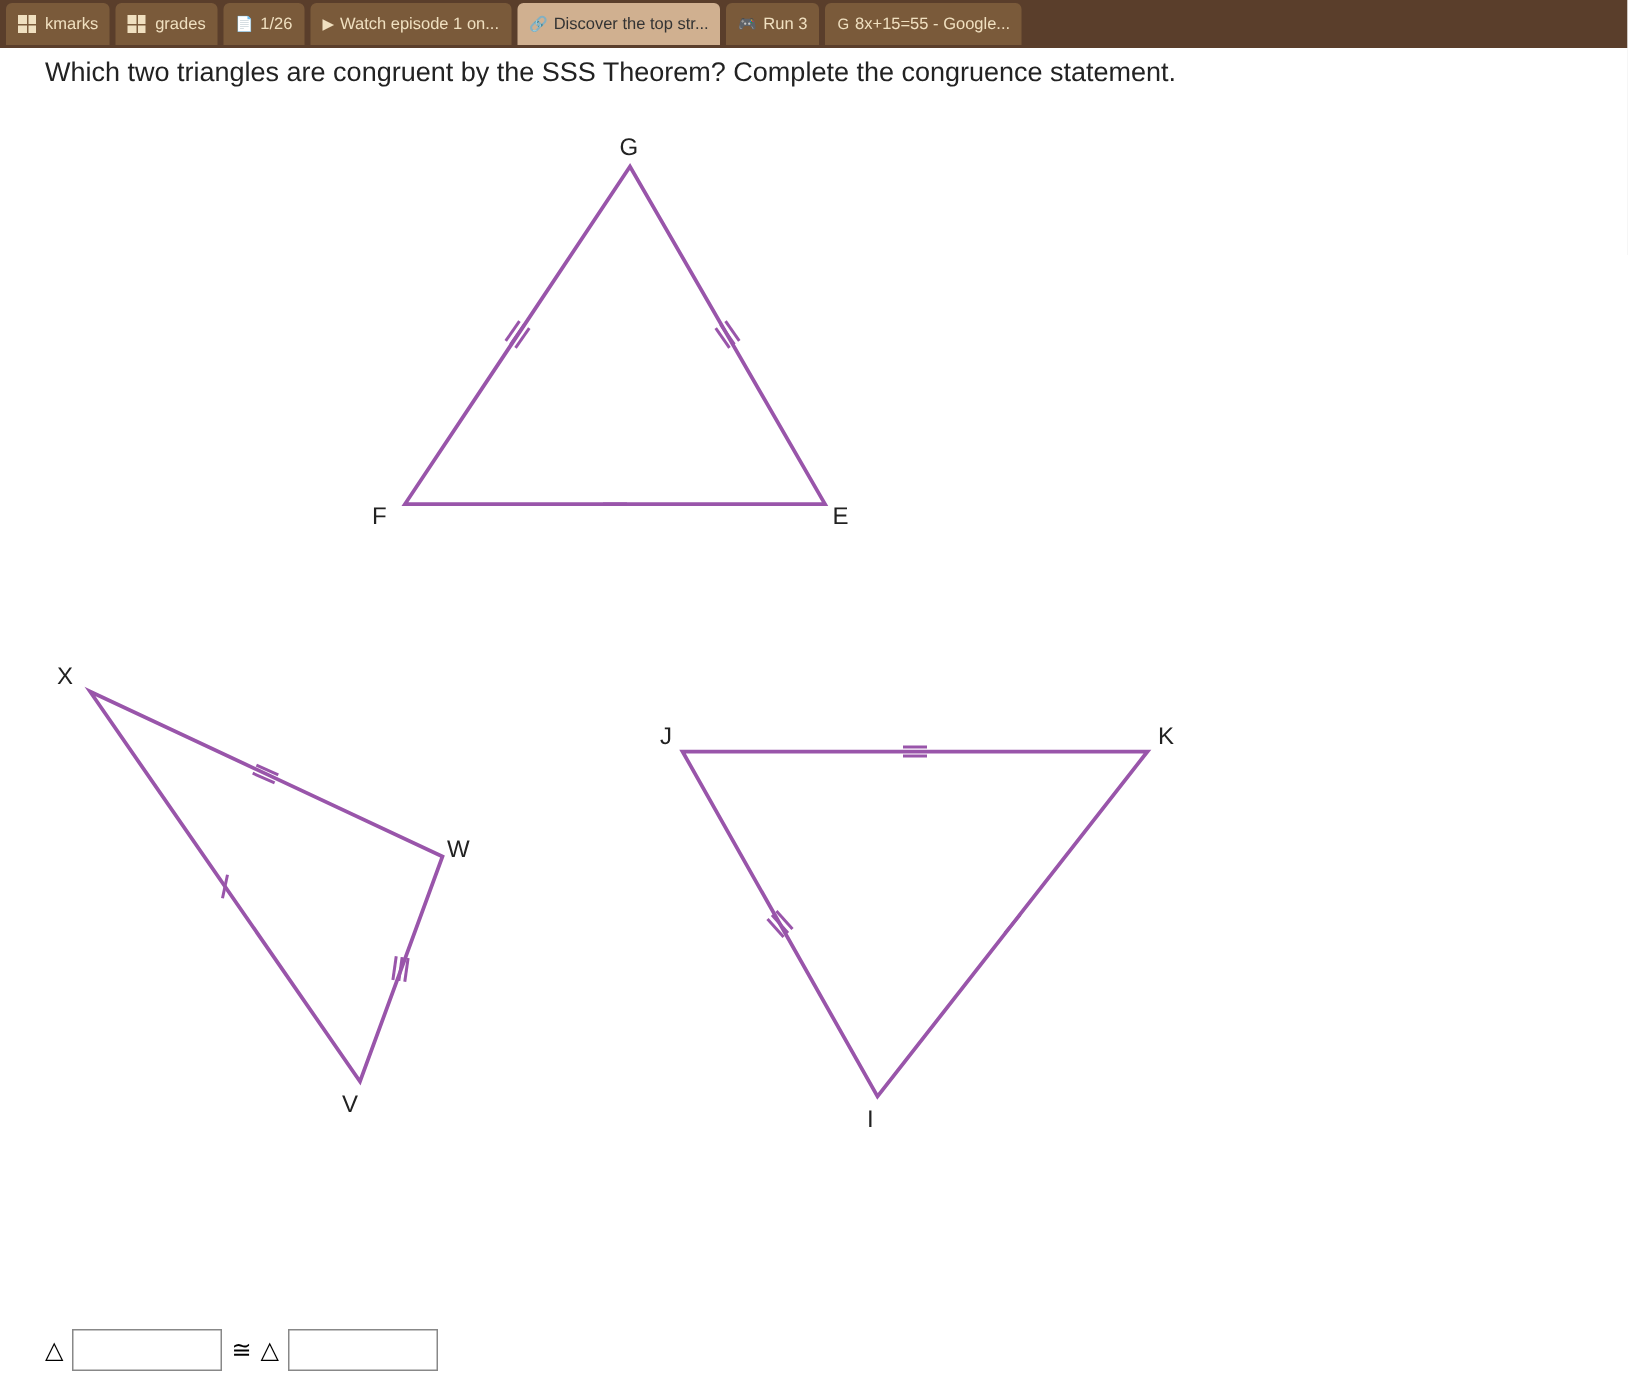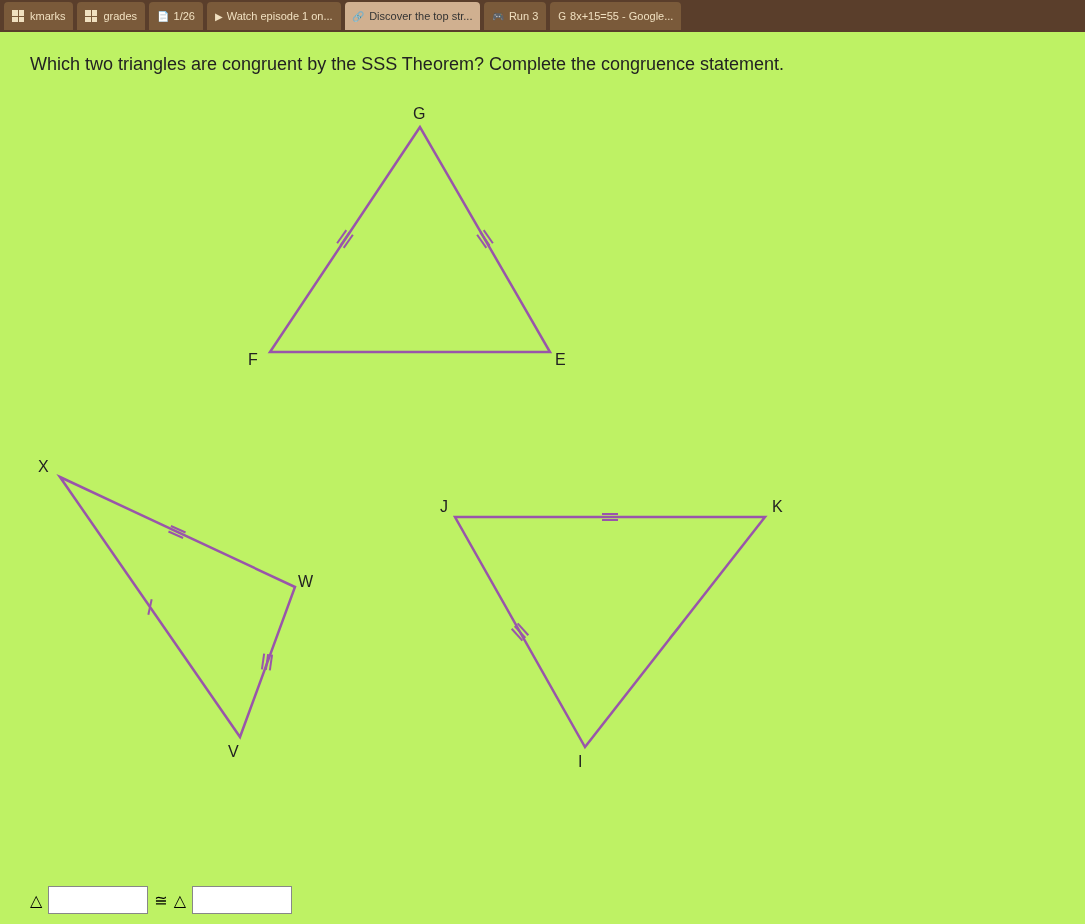--- a/index.html
+++ b/index.html
@@ -51,22 +51,22 @@
       height: 12px;
       margin-right: 6px;
     }
     .grid-icon span {
       background: #f0e0c0;
       display: block;
     }
 
     
     .content {
-      background: #bef264;
-      padding: 20px 30px;
+      background: #ffffff;
+      padding: 4px 30px;
       height: calc(924px - 32px);
       position: relative;
     }
 
     .question-text {
       font-size: 18px;
       color: #222;
       margin-bottom: 20px;
       line-height: 1.4;
     }

